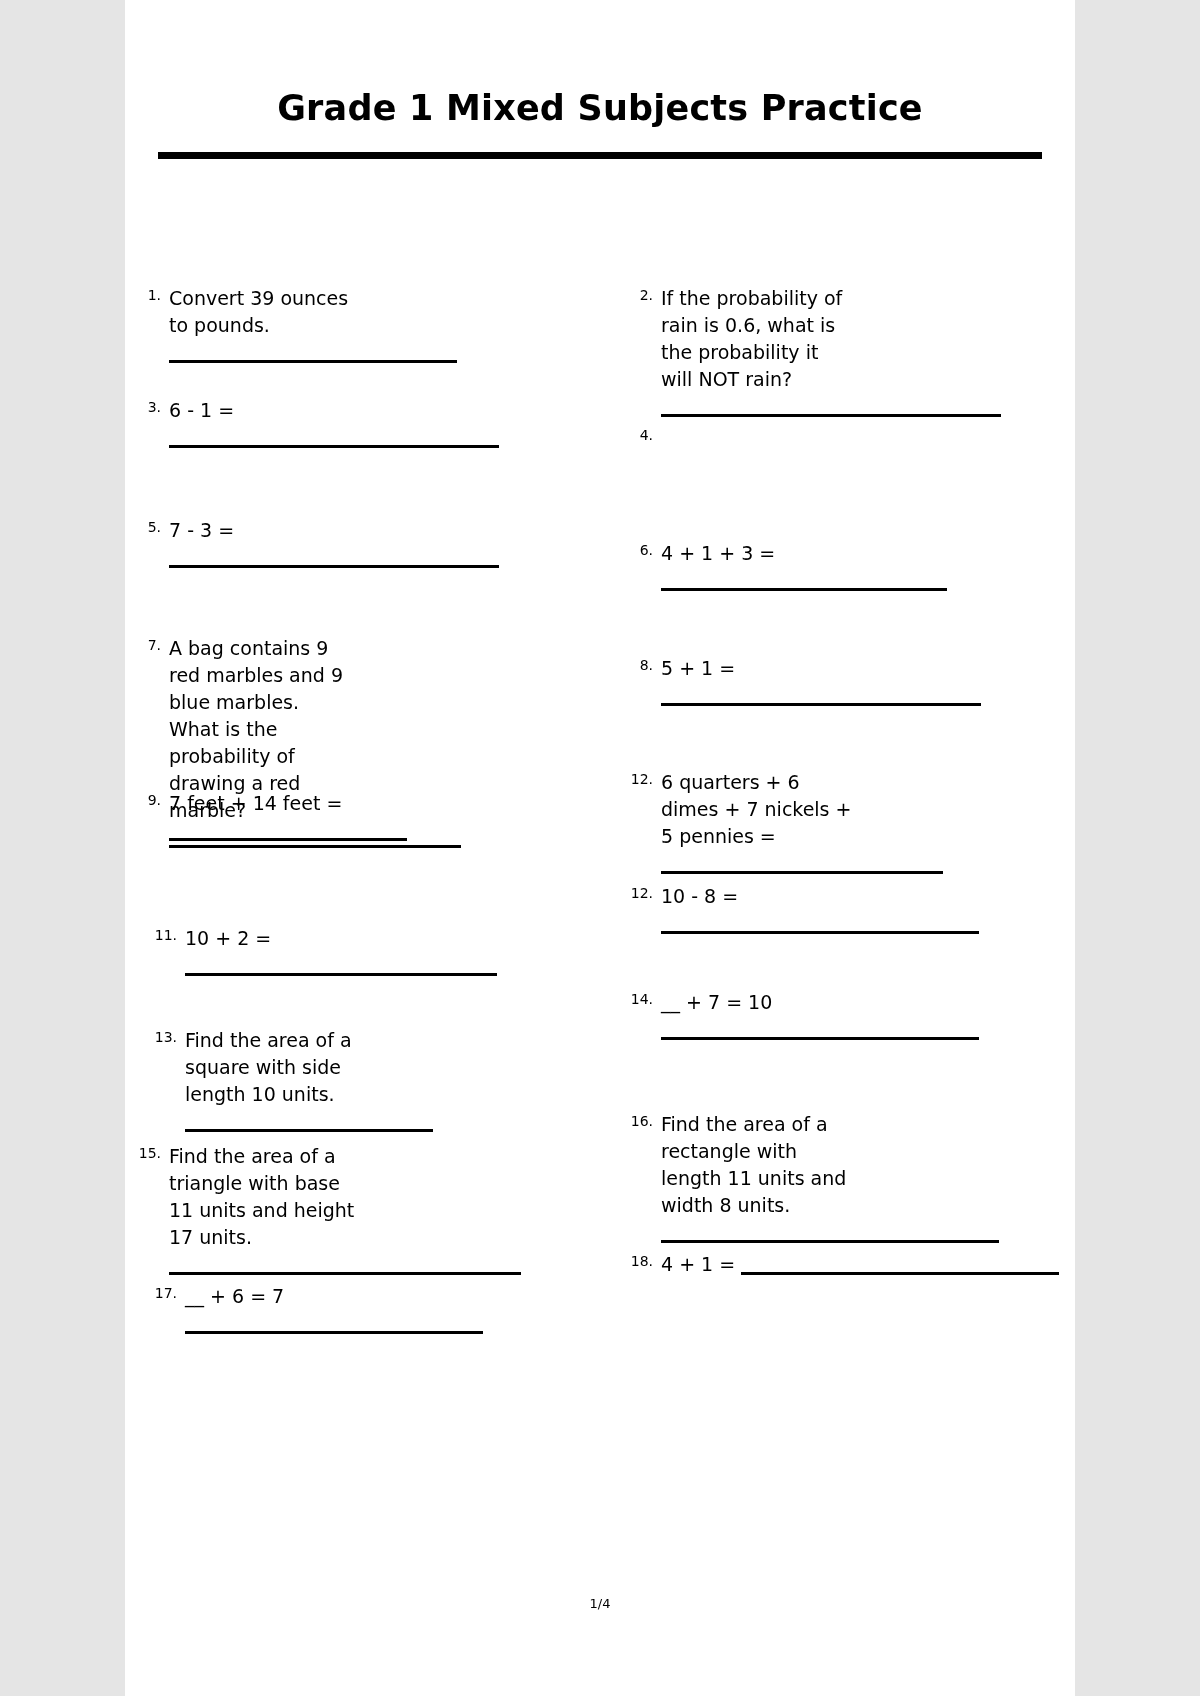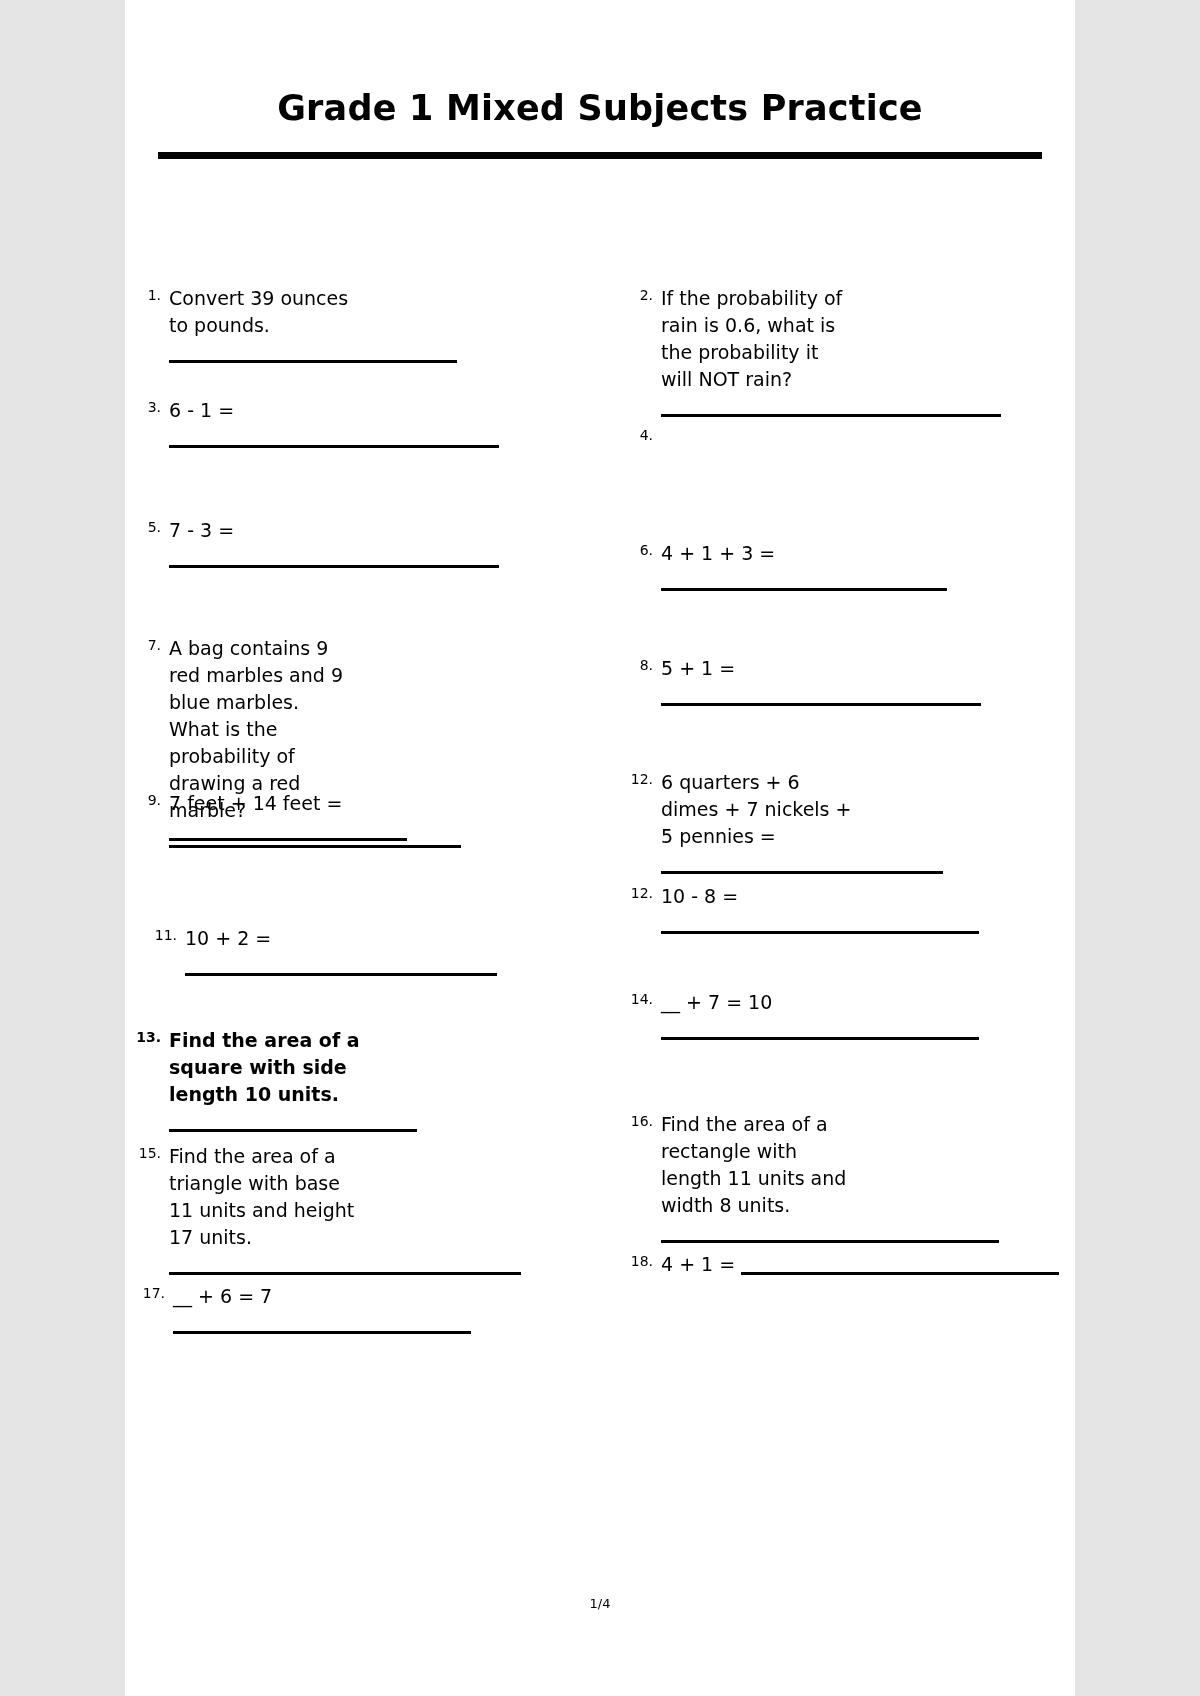--- a/index.html
+++ b/index.html
@@ -126,29 +126,29 @@
             <div class="q-body" style="width: 185px;"><span class="q-text">A bag contains 9 red marbles and 9 blue marbles. What is the probability of drawing a red marble?</span><span class="answer-line" style="width: 292px;"></span></div>
           </div>
           <div class="q" style="position: absolute; top: 505px; left: 0px; width: 455px;">
             <span class="q-num">9.</span>
             <div class="q-body" style="width: 400px;"><span class="q-text">7 feet + 14 feet = </span><span class="answer-line" style="width: 238px;"></span></div>
           </div>
           <div class="q" style="position: absolute; top: 640px; left: 16px; width: 455px;">
             <span class="q-num">11.</span>
             <div class="q-body" style="width: 400px;"><span class="q-text">10 + 2 = </span><span class="answer-line" style="width: 312px;"></span></div>
           </div>
-          <div class="q" style="position: absolute; top: 742px; left: 0px; width: 455px; font-weight: bold;">
+          <div class="q" style="position: absolute; top: 742px; left: 16px; width: 455px;">
             <span class="q-num">13.</span>
             <div class="q-body" style="width: 200px;"><span class="q-text">Find the area of a square with side length 10 units.</span><span class="answer-line" style="width: 248px;"></span></div>
           </div>
           <div class="q" style="position: absolute; top: 858px; left: 0px; width: 455px;">
             <span class="q-num">15.</span>
             <div class="q-body" style="width: 200px;"><span class="q-text">Find the area of a triangle with base 11 units and height 17 units.</span><span class="answer-line" style="width: 352px;"></span></div>
           </div>
-          <div class="q" style="position: absolute; top: 998px; left: 4px; width: 455px;">
+          <div class="q" style="position: absolute; top: 998px; left: 16px; width: 455px;">
             <span class="q-num">17.</span>
             <div class="q-body" style="width: 400px;"><span class="q-text">__ + 6 = 7 </span><span class="answer-line" style="width: 298px;"></span></div>
           </div>
         </div>
       <div class="col col-right" id="col-right">
           <div class="q" style="position: absolute; top: 0px; left: 0px; width: 455px;">
             <span class="q-num">2.</span>
             <div class="q-body" style="width: 182px;"><span class="q-text">If the probability of rain is 0.6, what is the probability it will NOT rain?</span><span class="answer-line" style="width: 340px;"></span></div>
           </div>
           <div class="q" style="position: absolute; top: 140px; left: 0px; width: 455px;">

